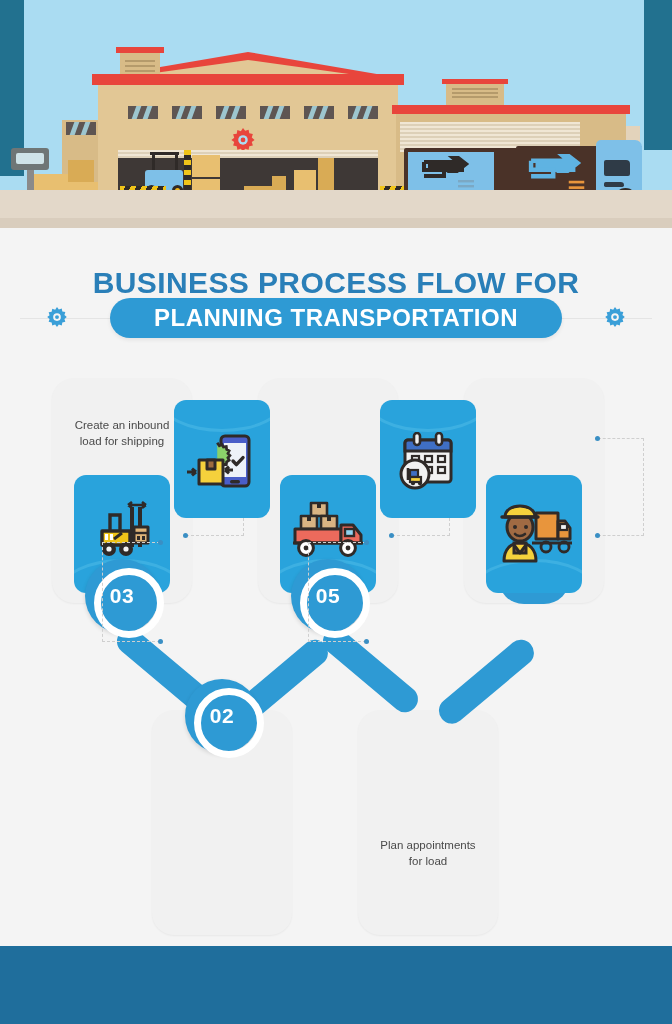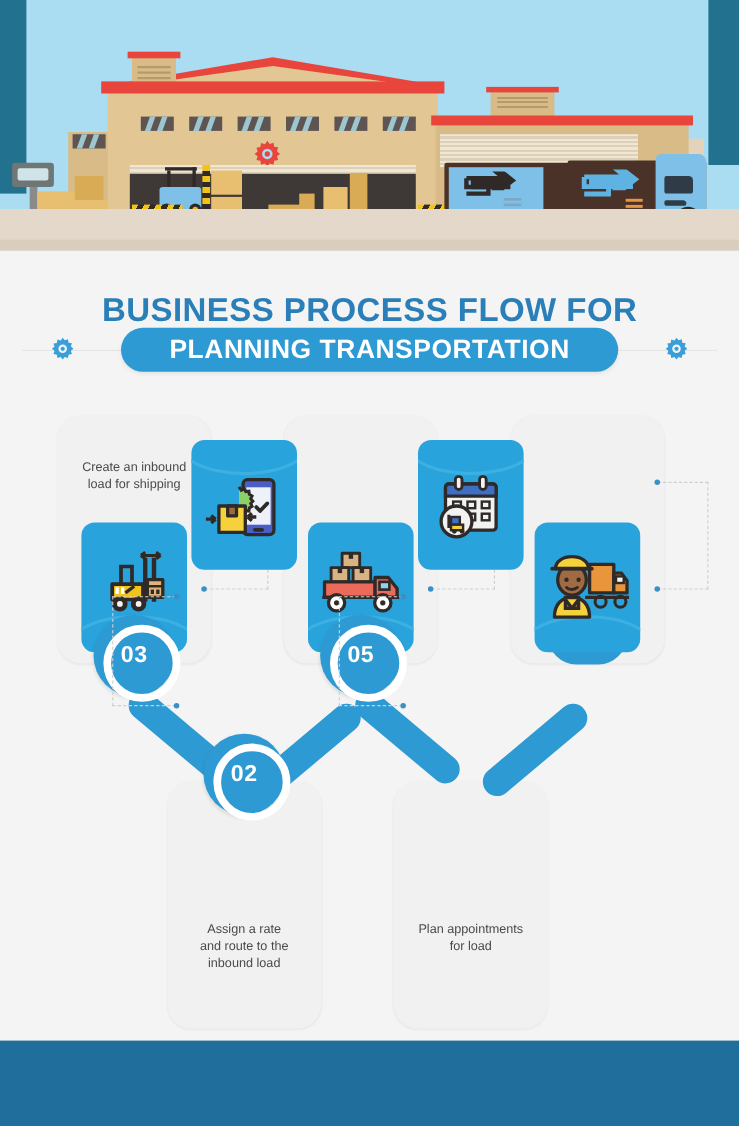--- a/index.html
+++ b/index.html
@@ -336,24 +336,23 @@
       <rect x="37" y="9" width="22" height="34" fill="#eef2f8"></rect>
       <rect x="43" y="46" width="10" height="3.4" rx="1.7" fill="#2f2a28"></rect>
       <path d="M52 25l3.4-3.2 4.2 2 2.4-4 4.6.6.6-4.6 4-2.4-2-4.2 3.2-3.4-3.2-3.4 2-4.2-4-2.4-.6-4.6-4.6.6-2.4-4-4.2 2L52 -15" transform="translate(-2 18) scale(.62)" fill="#8bd16a" stroke="#2f2a28" stroke-width="4.4"></path>
       <path d="M46 27l3.4 3.6 6.6-7" fill="none" stroke="#2f2a28" stroke-width="3.4" stroke-linecap="round" stroke-linejoin="round"></path>
       <rect x="12" y="26" width="24" height="24" fill="#f5d13c" stroke="#2f2a28" stroke-width="3" stroke-linejoin="round"></rect>
       <rect x="20" y="26" width="8" height="9" fill="#9e6b3f" stroke="#2f2a28" stroke-width="3" stroke-linejoin="round"></rect>
       <path d="M0 38h9M9 38l-4-3.4M9 38l-4 3.4" stroke="#2f2a28" stroke-width="3" fill="none"></path>
       <path d="M46 36h-8M38 36l4-3.4M38 36l4 3.4" stroke="#2f2a28" stroke-width="3" fill="none"></path>
     </svg>
   </div>
-  <div class="node" style="left:185px;top:297px">
+  <div class="node" style="left:185px;top:309px">
     <span>02</span>
   </div>
-  <div class="label" style="left:147px;top:468px">Assign a rate<br>and route to the<br>inbound load</div>
   <div class="dotline" style="position:absolute;left:102px;top:172px;width:58px;height:100px;border:1px dashed #cfcfcf;border-right:none;"></div>
   <div class="dot" style="left:158px;top:170px"></div>
   <div class="dot" style="left:158px;top:269px"></div>
 
   <div class="tile tile-top" style="left:280px">
     <div class="tile-arc" style="top:84px"></div>
     <svg style="position:absolute;left:9px;top:26px" width="78" height="62" viewBox="0 0 78 62">
       <rect x="22" y="2" width="16" height="13" fill="#d9b483" stroke="#2f2a28" stroke-width="2.6" stroke-linejoin="round"></rect>
       <rect x="28" y="2" width="4" height="5" fill="#2f2a28"></rect>
       <rect x="12" y="15" width="16" height="13" fill="#d9b483" stroke="#2f2a28" stroke-width="2.6" stroke-linejoin="round"></rect>

